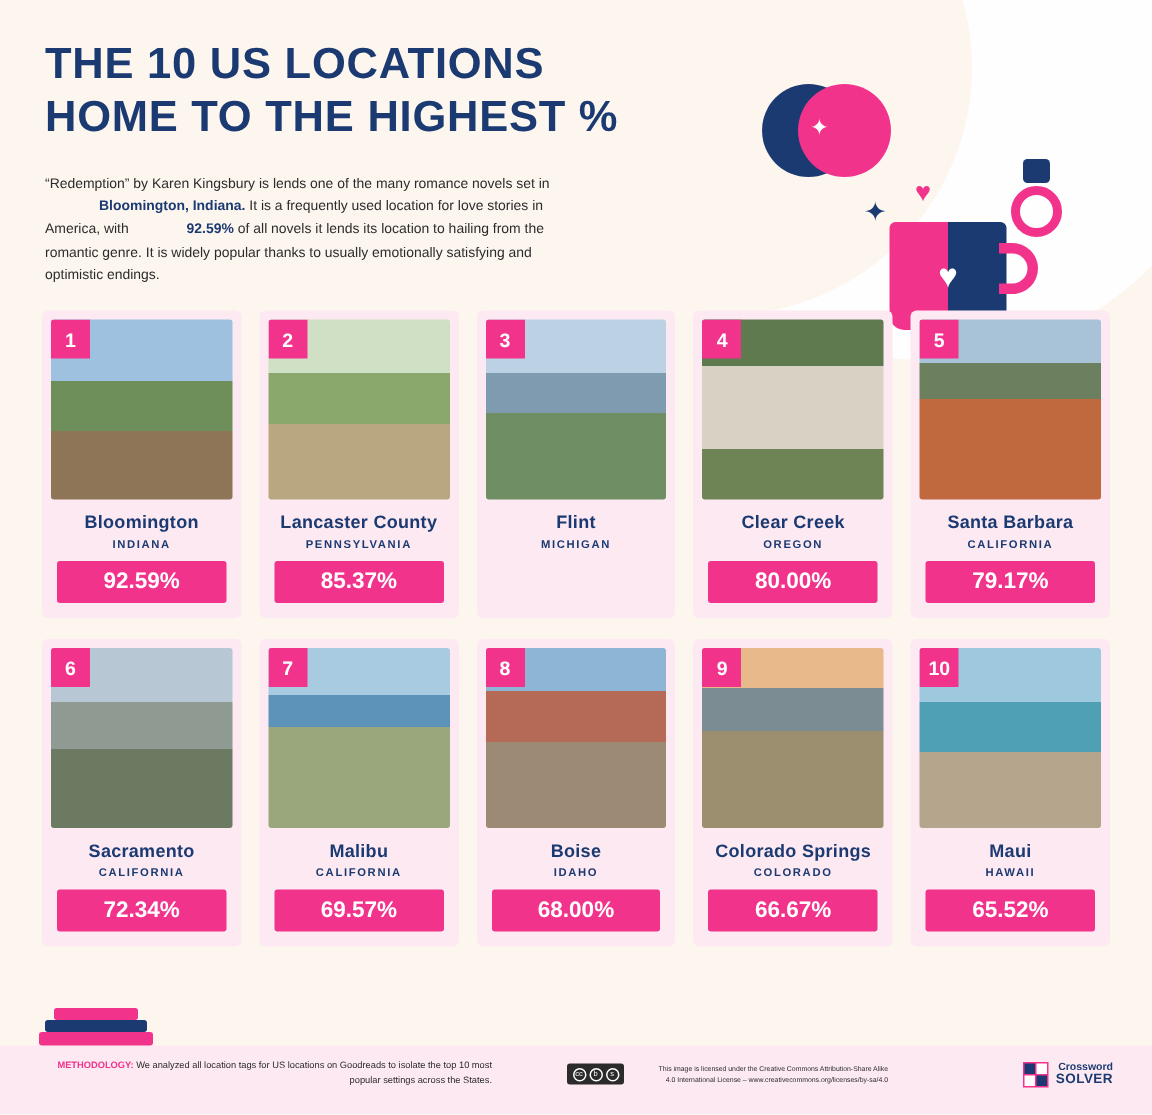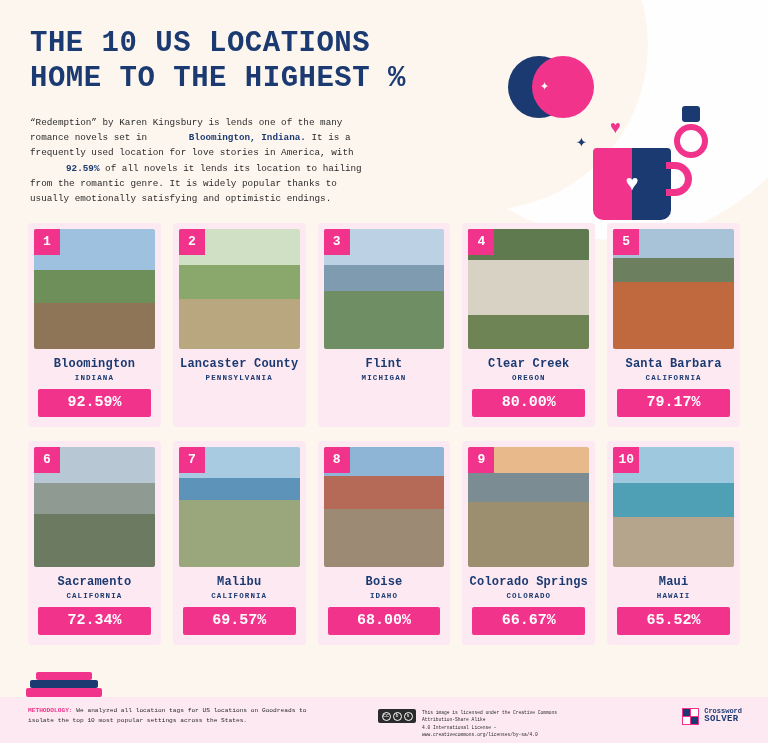--- a/index.html
+++ b/index.html
@@ -7,21 +7,20 @@
     width: 768px; height: 743px;
     font-family: "Liberation Sans", sans-serif;
     background: #fdf6ef;
     overflow: hidden;
   }
   .page {
     position: relative;
     width: 768px; height: 743px;
     background: #fdf6ef;
     overflow: hidden;
-    font-family: Liberation Mono, monospace;
   }
   
   .swoosh {
     position: absolute;
     right: -60px; top: -180px;
     width: 420px; height: 420px;
     border-radius: 50%;
     background: #ffffff;
     opacity: 0.9;
   }
@@ -182,20 +181,21 @@
     border-radius: 2px;
   }
 
   
   .footer {
     position: absolute;
     left: 0; right: 0; bottom: 0;
     height: 46px;
     background: #fce9f2;
     z-index: 4;
+    text-align: right;
   }
   .footer-inner {
     position: relative;
     height: 100%;
     display: flex;
     align-items: center;
   }
   .methodology {
     position: absolute;
     left: 28px; top: 9px;
@@ -310,20 +310,21 @@
       <div class="state">INDIANA</div>
       <div class="pct">92.59%</div>
     </div>
 
     <div class="card">
       <div class="photo" style="background:linear-gradient(#cfe0c4 0 30%, #8aa86b 30% 58%, #b9a77f 58% 100%);">
         <div class="rank">2</div>
       </div>
       <div class="city">Lancaster County</div>
       <div class="state">PENNSYLVANIA</div>
+      <div class="pct">85.37%</div>
     </div>
 
     <div class="card">
       <div class="photo" style="background:linear-gradient(#bcd2e4 0 30%, #7e9bb0 30% 52%, #6f8e63 52% 100%);">
         <div class="rank">3</div>
       </div>
       <div class="city">Flint</div>
       <div class="state">MICHIGAN</div>
     </div>
 

